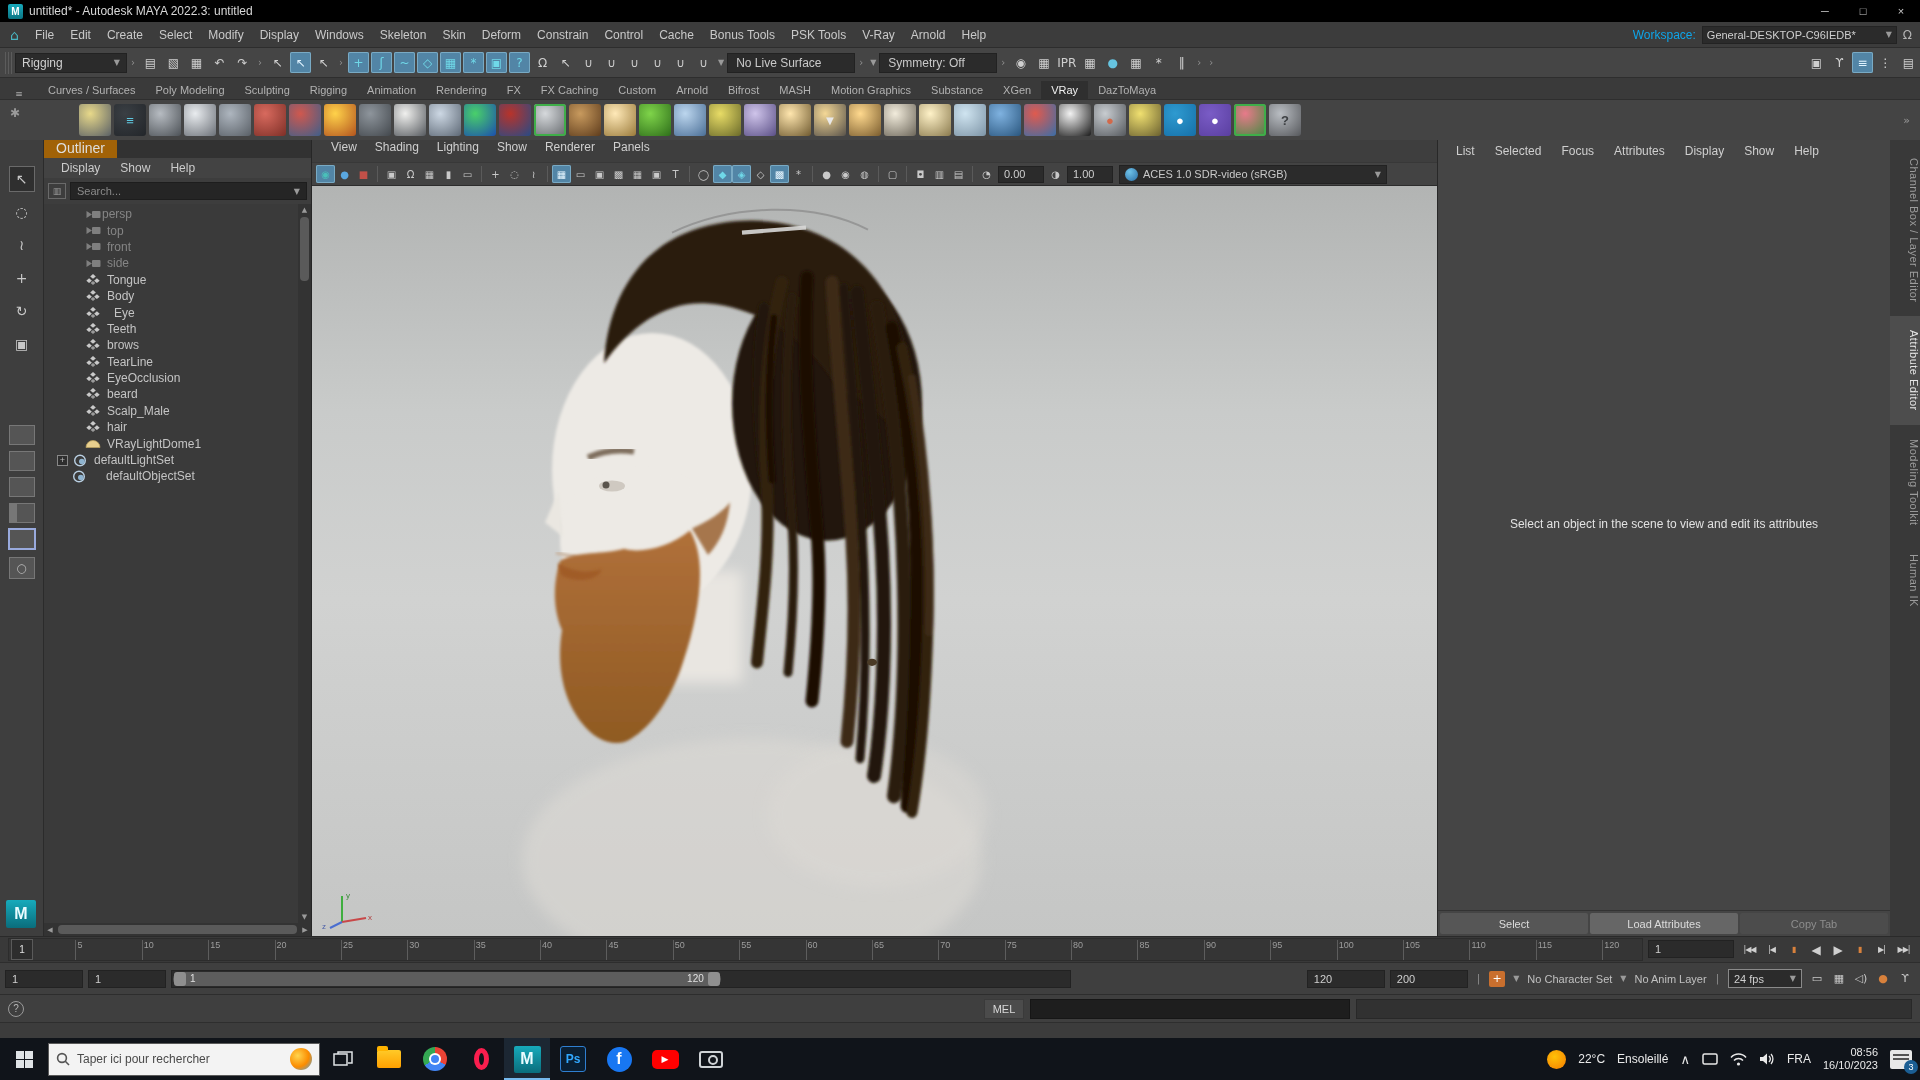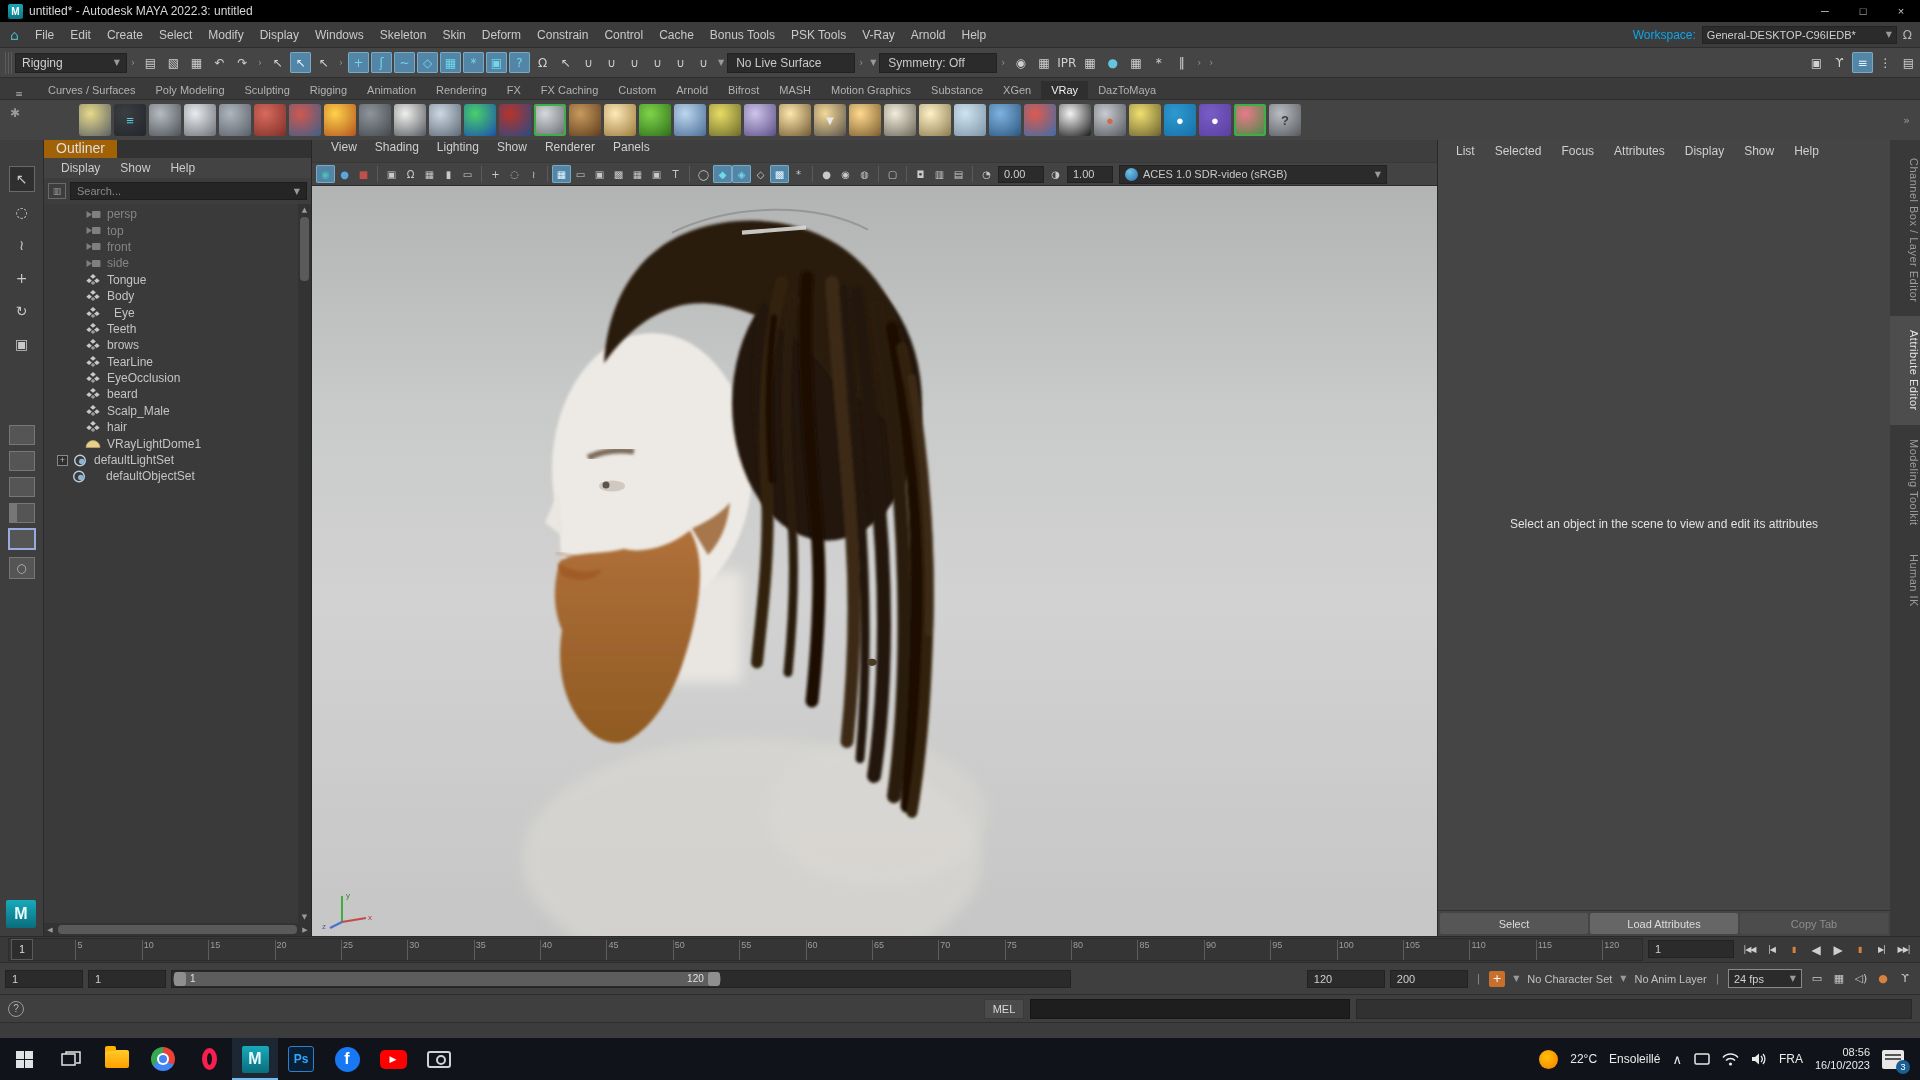--- a/index.html
+++ b/index.html
@@ -175,21 +175,21 @@
 .ico-maya{width:27px;height:27px;background:linear-gradient(#17aabb,#0a6d7c);color:#eafcff;font-weight:bold;
  font-size:16px;display:flex;align-items:center;justify-content:center;border-radius:2px}
 .ico-ps{width:26px;height:26px;background:#0a1f33;border:1px solid #2f7fd1;color:#31a8ff;font-size:12px;
  font-weight:bold;display:flex;align-items:center;justify-content:center;border-radius:3px}
 .ico-fb{width:25px;height:25px;border-radius:50%;background:#1877f2;color:#fff;font-weight:bold;font-size:16px;
  display:flex;align-items:center;justify-content:center}
 .ico-yt{width:27px;height:19px;background:#f00;border-radius:5px;color:#fff;font-size:9px;display:flex;
  align-items:center;justify-content:center}
 .ico-cap{width:24px;height:17px;border:2px solid #cfd3d6;border-radius:3px;position:relative}
 .ico-cap::after{content:"";position:absolute;left:7px;top:2px;width:6px;height:6px;border-radius:50%;border:2px solid #cfd3d6}
-.tray{margin-left:auto;display:flex;align-items:center;gap:12px;padding-right:16px;color:#eaeaea;font-size:12px}
+.tray{margin-left:auto;display:flex;align-items:center;gap:12px;padding-right:8px;color:#eaeaea;font-size:12px}
 .sun{width:19px;height:19px;border-radius:50%;background:radial-gradient(circle at 40% 35%,#ffc107,#f57c00)}
 .tray .ifont{font-size:13px;color:#e8e8e8}
 .clock{text-align:right;font-size:11px;line-height:13px}
 .notif{width:22px;height:19px;background:#e8e8e8;border-radius:2px;position:relative}
 .notif::before{content:"";position:absolute;left:3px;top:4px;right:3px;height:2px;background:#555;box-shadow:0 4px 0 #555}
 .badge{position:absolute;right:-6px;bottom:-5px;width:14px;height:14px;border-radius:50%;background:#1b5e93;
  color:#fff;font-size:9px;display:flex;align-items:center;justify-content:center}
 </style>
 </head>
 <body>
@@ -416,21 +416,21 @@
     </div>
     <div class="ol-body">
       <div class="ol-list" id="ol-list">
           <div class="ol-row muted">
             <span class="oli">
               <svg width="15" height="9" viewBox="0 0 15 9">
                 <path d="M6 4.5 L0.5 1 V8 Z" fill="#7f7f7f"></path>
                 <rect x="6" y="1" width="8.5" height="7" rx="1" fill="#7f7f7f"></rect>
               </svg>
             </span>
-            <span style="margin-left: 5px; text-align: right;">persp</span>
+            <span style=" text-align: right;">persp</span>
           </div>
           <div class="ol-row muted">
             <span class="oli">
               <svg width="15" height="9" viewBox="0 0 15 9">
                 <path d="M6 4.5 L0.5 1 V8 Z" fill="#7f7f7f"></path>
                 <rect x="6" y="1" width="8.5" height="7" rx="1" fill="#7f7f7f"></rect>
               </svg>
             </span>
             <span style="margin-left: 5px;">top</span>
           </div>
@@ -916,20 +916,28 @@
 
 <div class="taskbar">
   <div class="tb-start">
     <div class="win-logo">
         <div></div>
         <div></div>
         <div></div>
         <div></div>
       </div>
   </div>
+  <div class="tb-search">
+    <svg width="14" height="14" viewBox="0 0 14 14">
+      <circle cx="6" cy="6" r="4.4" fill="none" stroke="#555" stroke-width="1.6"></circle>
+      <line x1="9.3" y1="9.3" x2="13" y2="13" stroke="#555" stroke-width="1.6"></line>
+    </svg>
+    <span>Taper ici pour rechercher</span>
+    <div class="weather-dot"></div>
+  </div>
   <div id="tb-apps" style="display:flex;height:100%">
       <div class="tb-app">
         <svg width="20" height="16" viewBox="0 0 20 16">
           <rect x="1" y="3" width="13" height="11" fill="none" stroke="#dfe3e6" stroke-width="1.5"></rect>
           <path d="M5 3 V1 H19 V12 H15" fill="none" stroke="#dfe3e6" stroke-width="1.5"></path>
         </svg>
       </div>
       <div class="tb-app">
         <div class="ico-folder"></div>
       </div>

